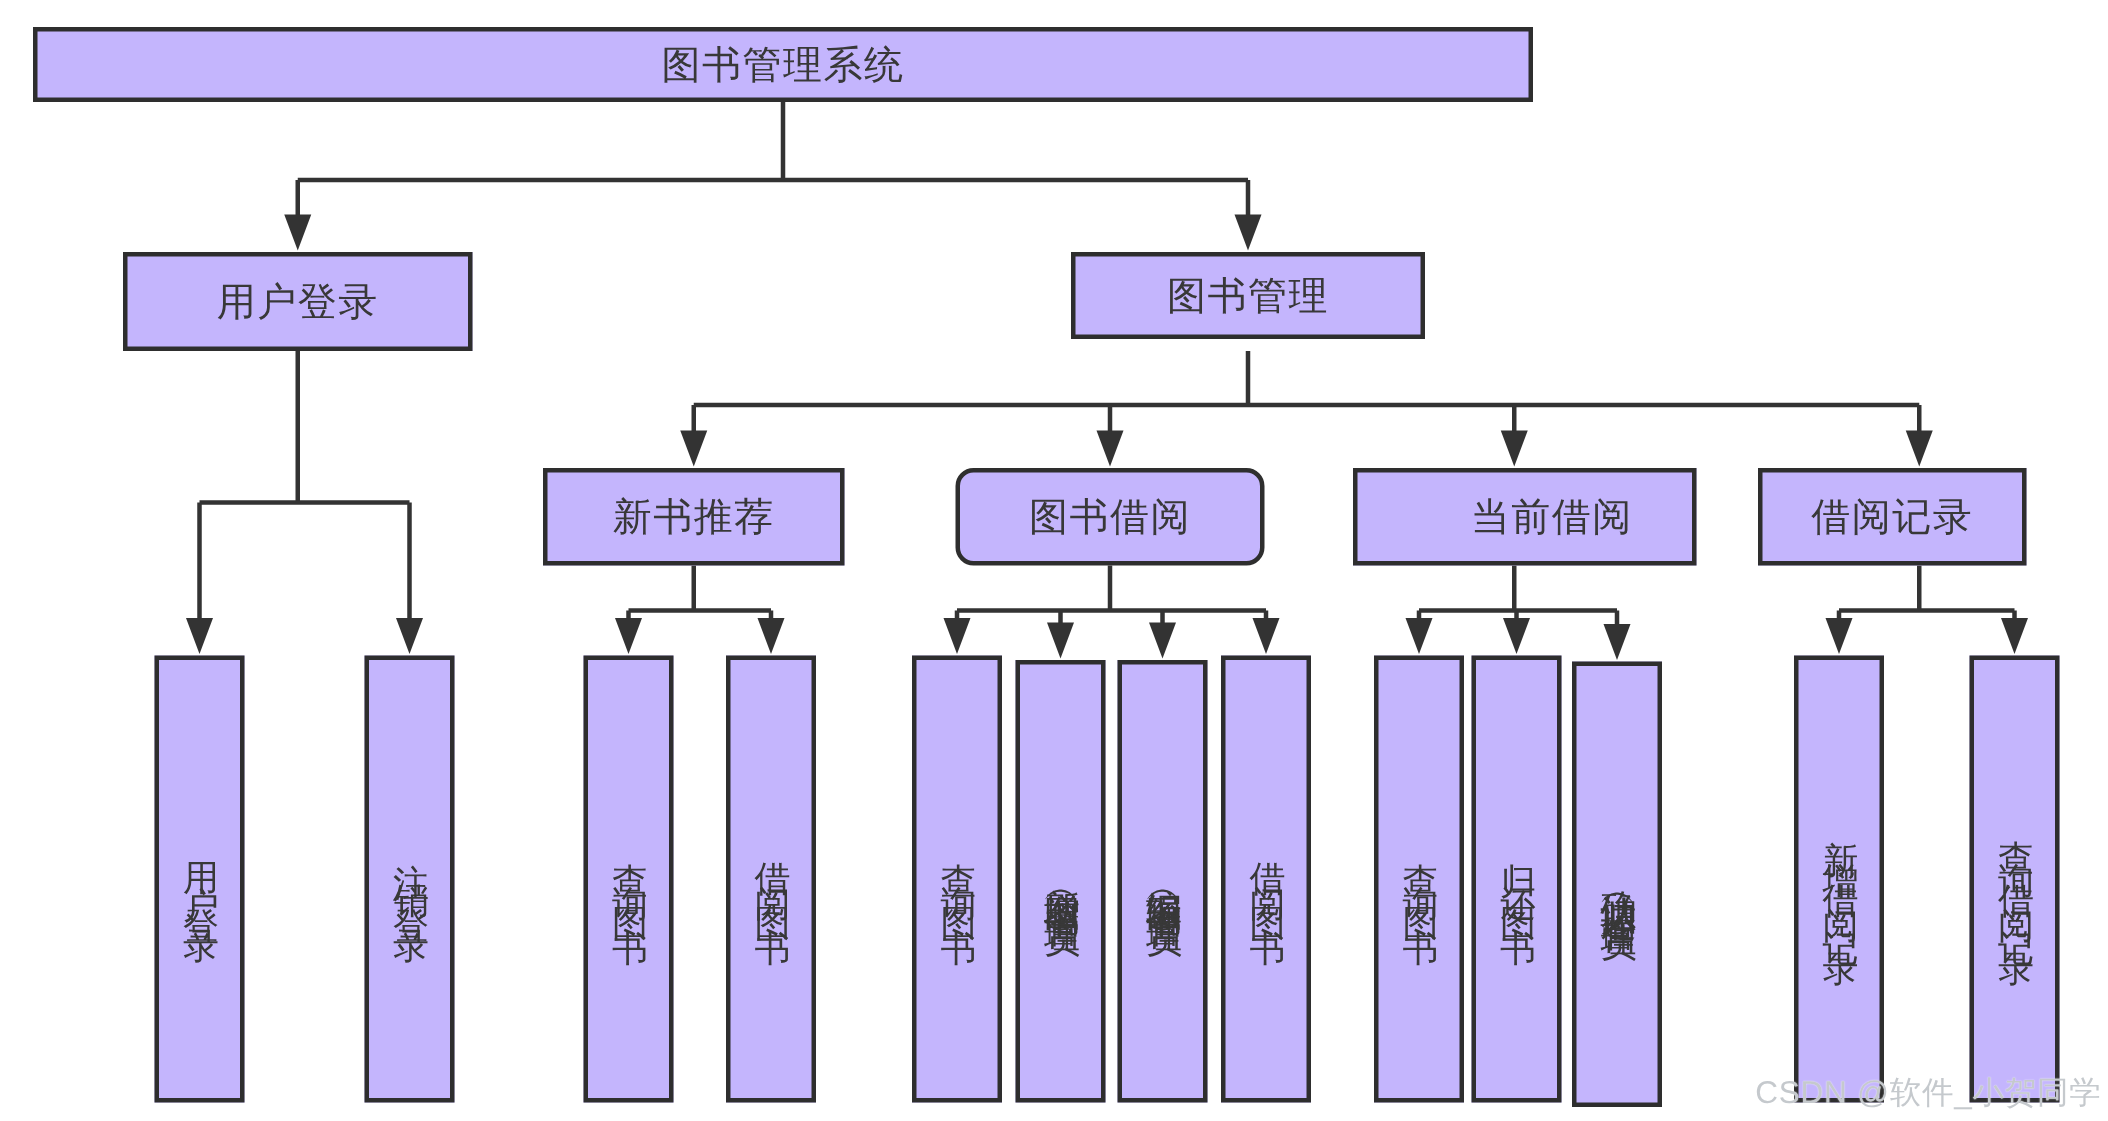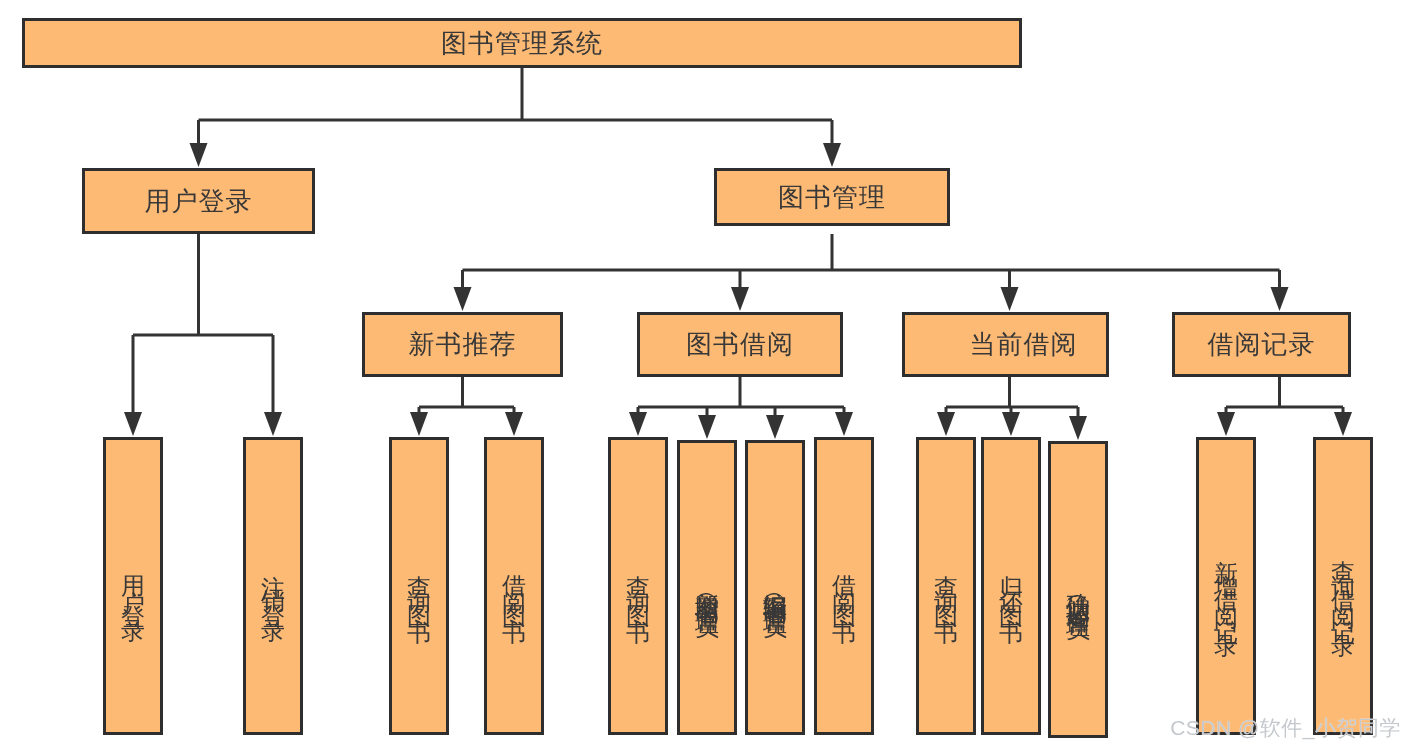--- a/index.html
+++ b/index.html
@@ -22,21 +22,21 @@
     position:absolute;
     left:0;top:0;
     width:1405px;height:747px;
     z-index:1;
   }
   #nodes-layer{position:absolute;left:0;top:0;width:100%;height:100%;z-index:2;}
   .node{
     position:absolute;
     box-sizing:border-box;
     border:3px solid var(--border);
-    background:#fdba74;
+    background:#c4b5fd;
     display:flex;
     align-items:center;
     justify-content:center;
   }
   .node .label{
     color:var(--text);
     white-space:nowrap;
   }
   .node.horizontal .label{
     font-size:26px;
@@ -91,24 +91,24 @@
       </div>
       <div class="node horizontal" style="left: 82px; top: 168px; width: 233px; height: 66px;">
         <span class="label">用户登录</span>
       </div>
       <div class="node horizontal" style="left: 714px; top: 168px; width: 236px; height: 58px;">
         <span class="label">图书管理</span>
       </div>
       <div class="node horizontal" style="left: 362px; top: 312px; width: 201px; height: 65px; text-align: right;">
         <span class="label">新书推荐</span>
       </div>
-      <div class="node horizontal" style="left: 637px; top: 312px; width: 206px; height: 65px;">
+      <div class="node horizontal" style="left: 637px; top: 312px; width: 206px; height: 65px; border-radius: 12px;">
         <span class="label">图书借阅</span>
       </div>
-      <div class="node horizontal" style="left: 902px; top: 312px; width: 207px; height: 65px; padding-left: 36px;">
+      <div class="node horizontal" style="left: 902px; top: 312px; width: 229px; height: 65px; padding-left: 36px;">
         <span class="label">当前借阅</span>
       </div>
       <div class="node horizontal" style="left: 1172px; top: 312px; width: 179px; height: 65px;">
         <span class="label">借阅记录</span>
       </div>
       <div class="node vertical" style="left: 103px; top: 437px; width: 60px; height: 298px;">
         <span class="label" style="letter-spacing: 15px;">用户登录</span>
       </div>
       <div class="node vertical" style="left: 243px; top: 437px; width: 60px; height: 298px;">
         <span class="label" style="letter-spacing: 15px;">注销登录</span>

